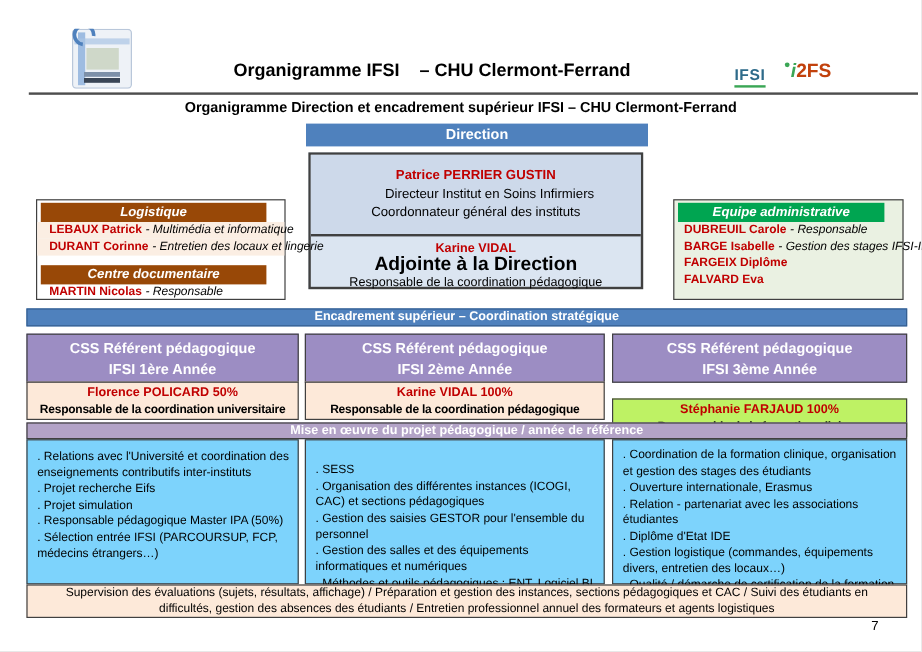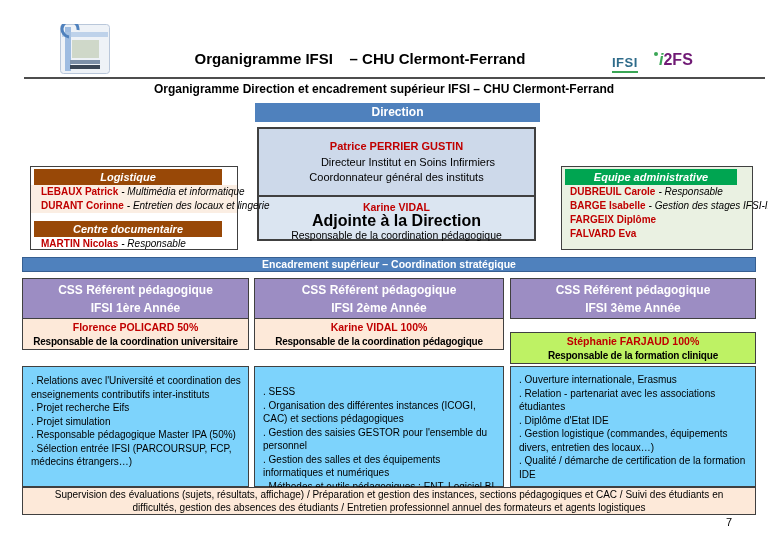--- a/index.html
+++ b/index.html
@@ -17,21 +17,21 @@
     left:0; top:50px; width:720px; text-align:center;
     font-size:15px; font-weight:bold; white-space:pre;
   }
   .ifsi-logo {
     left:612px; top:55px; font-size:13px; font-weight:bold;
     color:#2E6B8A; letter-spacing:0.5px;
     border-bottom:2px solid #3aa655; padding-bottom:1px;
   }
   .i2fs-logo { left:654px; top:51px; font-size:16px; font-weight:bold; font-style:italic; }
   .i2fs-i  { color:#3aa655; }
-  .i2fs-rest { color:#701a75; font-style:normal; }
+  .i2fs-rest { color:#c2410c; font-style:normal; }
   .i2fs-dot { display:inline-block; width:4px; height:4px; background:#3aa655; border-radius:50%; vertical-align:top; margin:1px 1px 0 0; }
   .header-rule { left:24px; top:77px; width:741px; height:2px; background:#4d4d4d; }
   .subtitle {
     left:0; top:82px; width:768px; text-align:center;
     font-size:12px; font-weight:bold;
   }
 
   
   .direction-header {
     left:255px; top:103px; width:285px; height:19px;
@@ -226,39 +226,41 @@
   </div>
   <div class="abs css-name bg-peach c2">
     <div class="rname">Karine VIDAL 100%</div>
     <div class="rrole">Responsable de la coordination pédagogique</div>
   </div>
   <div class="abs css-name bg-olive c3">
     <div class="rname">Stéphanie FARJAUD 100%</div>
     <div class="rrole">Responsable de la formation clinique</div>
   </div>
 
+  <div class="abs mise-bar">Mise en œuvre du projet pédagogique / année de référence</div>
 
   <div class="abs css-items c1">
 
   <div class="task">. Relations avec l'Université et coordination des enseignements contributifs inter-instituts</div>
       <div class="task">. Projet recherche Eifs</div>
       <div class="task">. Projet simulation</div>
       <div class="task">. Responsable pédagogique Master IPA (50%)</div>
       <div class="task">. Sélection entrée IFSI (PARCOURSUP, FCP, médecins étrangers…)</div>
     </div>
   <div class="abs css-items pt2 c2">
 
   <div class="task">. SESS</div>
       <div class="task">. Organisation des différentes instances (ICOGI, CAC) et sections pédagogiques</div>
       <div class="task">. Gestion des saisies GESTOR pour l'ensemble du personnel</div>
       <div class="task">. Gestion des salles et des équipements informatiques et numériques</div>
       <div class="task">. Méthodes et outils pédagogiques : ENT, Logiciel BL …</div>
     </div>
   <div class="abs css-items pt3 c3">
 
+  <div class="task">. Coordination de la formation clinique, organisation et gestion des stages des étudiants</div>
       <div class="task">. Ouverture internationale, Erasmus</div>
       <div class="task">. Relation - partenariat avec les associations étudiantes</div>
       <div class="task">. Diplôme d'Etat IDE</div>
       <div class="task">. Gestion logistique (commandes, équipements divers, entretien des locaux…)</div>
       <div class="task">. Qualité / démarche de certification de la formation IDE</div>
     </div>
 
   <div class="abs supervision-bar">Supervision des évaluations (sujets, résultats, affichage) / Préparation et gestion des instances, sections pédagogiques et CAC / Suivi des étudiants en difficultés, gestion des absences des étudiants / Entretien professionnel annuel des formateurs et agents logistiques</div>
 
   <div class="abs page-number">7</div>

